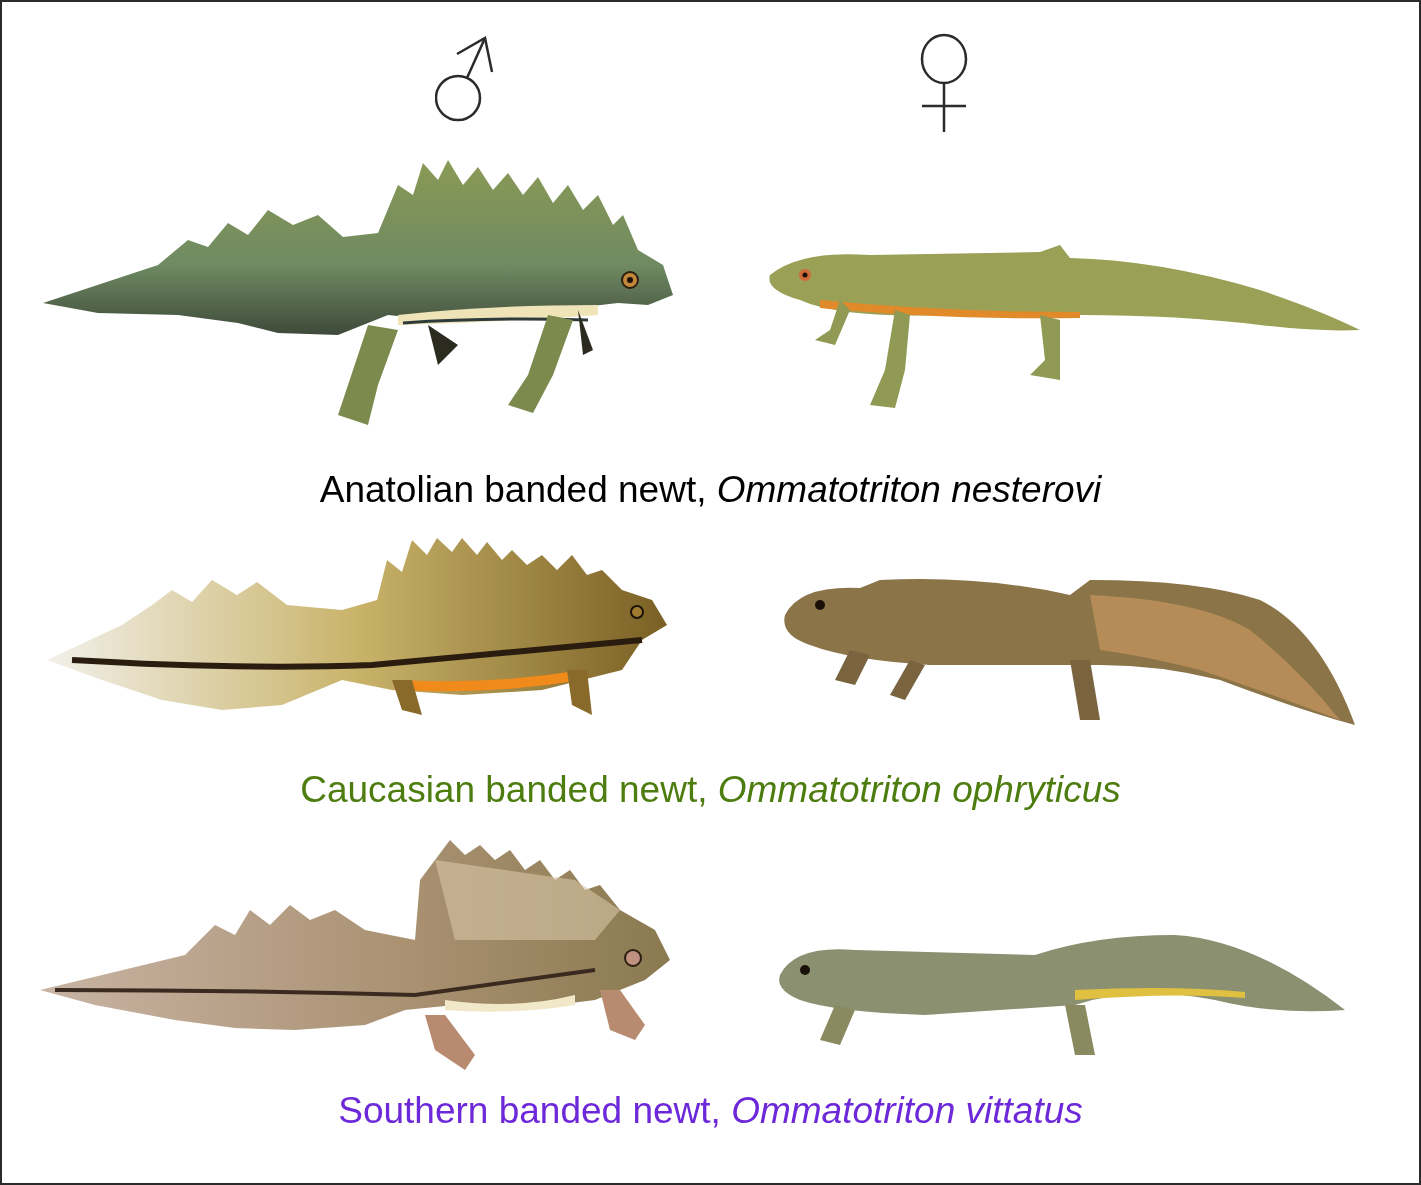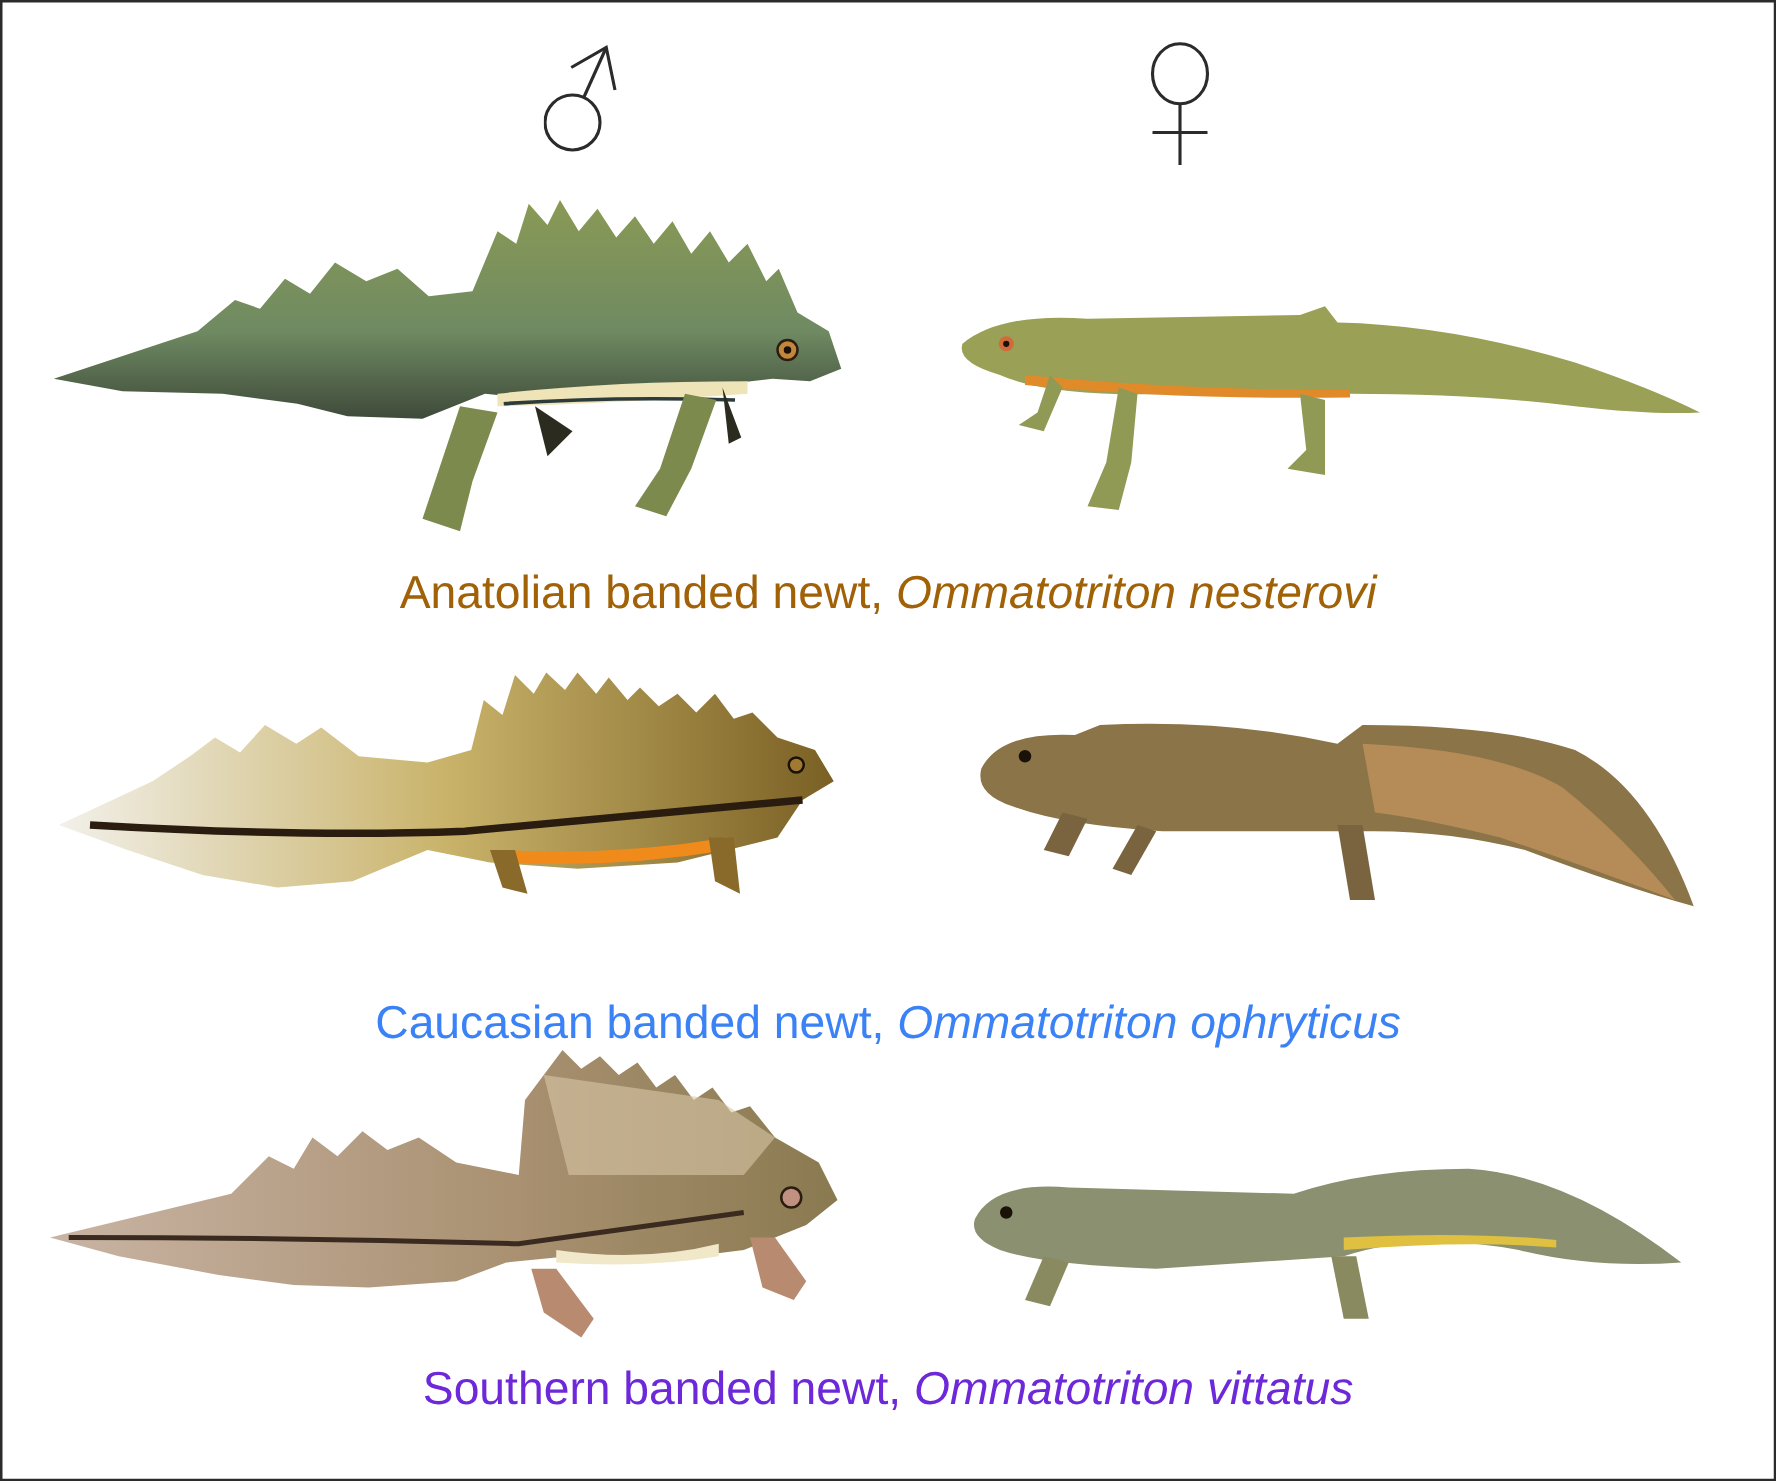--- a/index.html
+++ b/index.html
@@ -49,21 +49,21 @@
 <svg class="newt" style="left:760px;top:240px" width="605" height="175" viewBox="0 0 605 175">
   <path d="M10,35 Q40,10 110,15 L280,12 L300,5 L310,18 Q400,20 500,50 Q560,70 600,90 Q560,92 500,85 Q420,75 320,75 L180,75 Q80,78 40,60 Q5,50 10,35 Z" fill="#9aa055"></path>
   <path d="M60,60 Q180,72 320,72 L320,78 Q180,80 60,68 Z" fill="#e08a2a"></path>
   <circle cx="45" cy="35" r="6" fill="#d36a3a"></circle>
     <circle cx="45" cy="35" r="2.5" fill="#1a1208"></circle>
   <path d="M80,60 L70,90 L55,100 L75,105 L90,70 Z" fill="#909a55"></path>
   <path d="M135,70 L125,130 L110,165 L135,168 L145,130 L150,75 Z" fill="#909a55"></path>
   <path d="M280,75 L285,120 L270,135 L300,140 L300,80 Z" fill="#909a55"></path>
 </svg>
 
-<div class="caption" style="top:452px;color:#a16207">
+<div class="caption" style="top:468px;color:#000000">
   <span>Anatolian banded newt, </span><i>Ommatotriton nesterovi</i>
 </div>
 
 <svg class="newt" style="left:42px;top:530px" width="630" height="200" viewBox="0 0 630 200">
   <defs>
     <linearGradient id="g2" x1="0" y1="0" x2="1" y2="0">
       <stop offset="0" stop-color="#f2f0ea"></stop>
         <stop offset="0.5" stop-color="#c9b36a"></stop>
         <stop offset="1" stop-color="#7a6024"></stop>
     </linearGradient>
@@ -78,21 +78,21 @@
 
 <svg class="newt" style="left:780px;top:570px" width="595" height="160" viewBox="0 0 595 160">
   <path d="M5,45 Q20,15 80,18 L100,10 Q200,5 290,25 L310,10 Q420,10 480,30 Q540,60 575,155 Q520,140 440,110 Q380,95 320,95 L150,95 Q70,90 30,75 Q0,65 5,45 Z" fill="#8a7448"></path>
   <path d="M310,25 Q420,30 470,60 Q520,100 560,150 Q480,120 420,100 Q360,85 320,80 Z" fill="#b58c58"></path>
   <circle cx="40" cy="35" r="5" fill="#1a1208"></circle>
   <path d="M70,80 L55,110 L75,115 L90,85 Z" fill="#7a6440"></path>
   <path d="M130,90 L110,125 L125,130 L145,95 Z" fill="#7a6440"></path>
   <path d="M290,90 L300,150 L320,150 L310,90 Z" fill="#7a6440"></path>
 </svg>
 
-<div class="caption" style="top:796px;color:#3b82f6">
+<div class="caption" style="top:768px;color:#4d7c0f">
   <span>Caucasian banded newt, </span><i>Ommatotriton ophryticus</i>
 </div>
 
 <svg class="newt" style="left:35px;top:840px" width="645" height="240" viewBox="0 0 645 240">
   <defs>
     <linearGradient id="g3" x1="0" y1="0" x2="1" y2="0">
       <stop offset="0" stop-color="#c9b4a4"></stop>
         <stop offset="0.6" stop-color="#a89070"></stop>
         <stop offset="1" stop-color="#8a7a50"></stop>
     </linearGradient>

